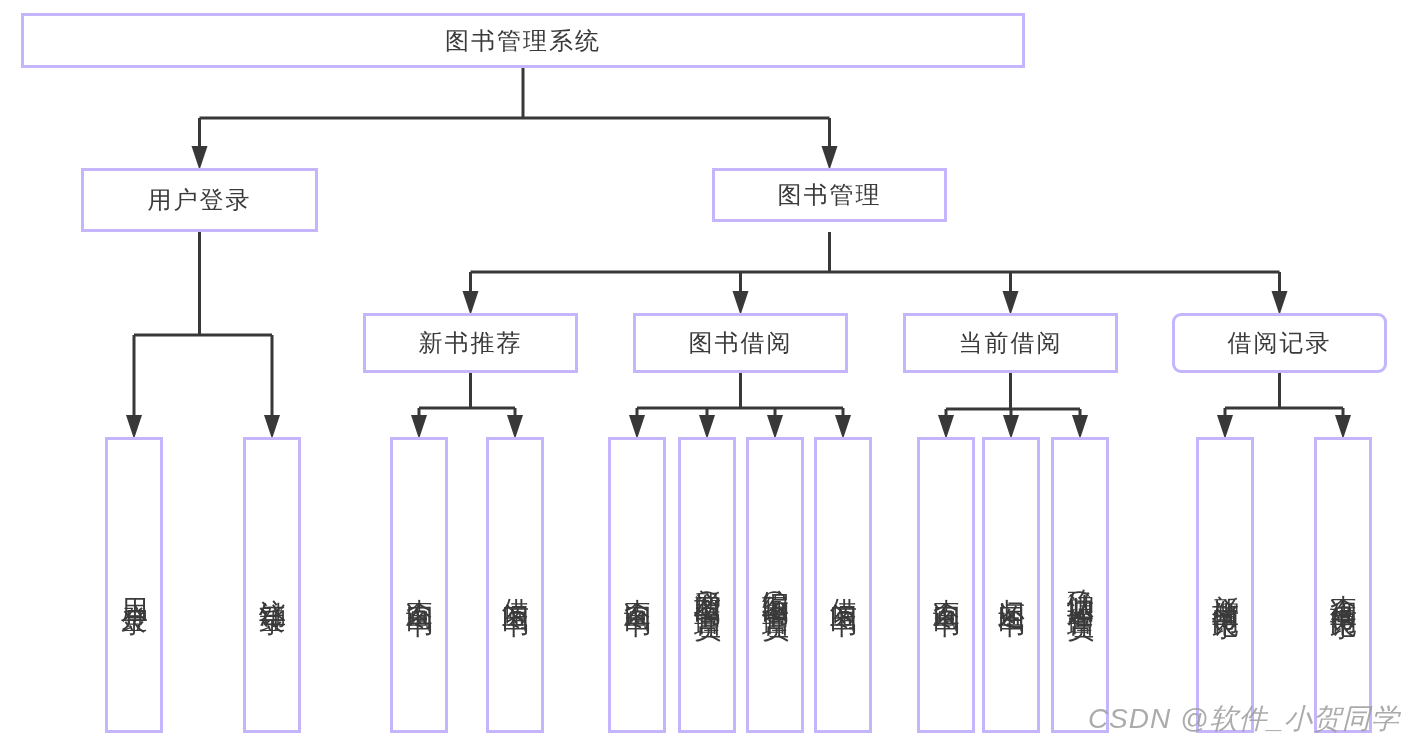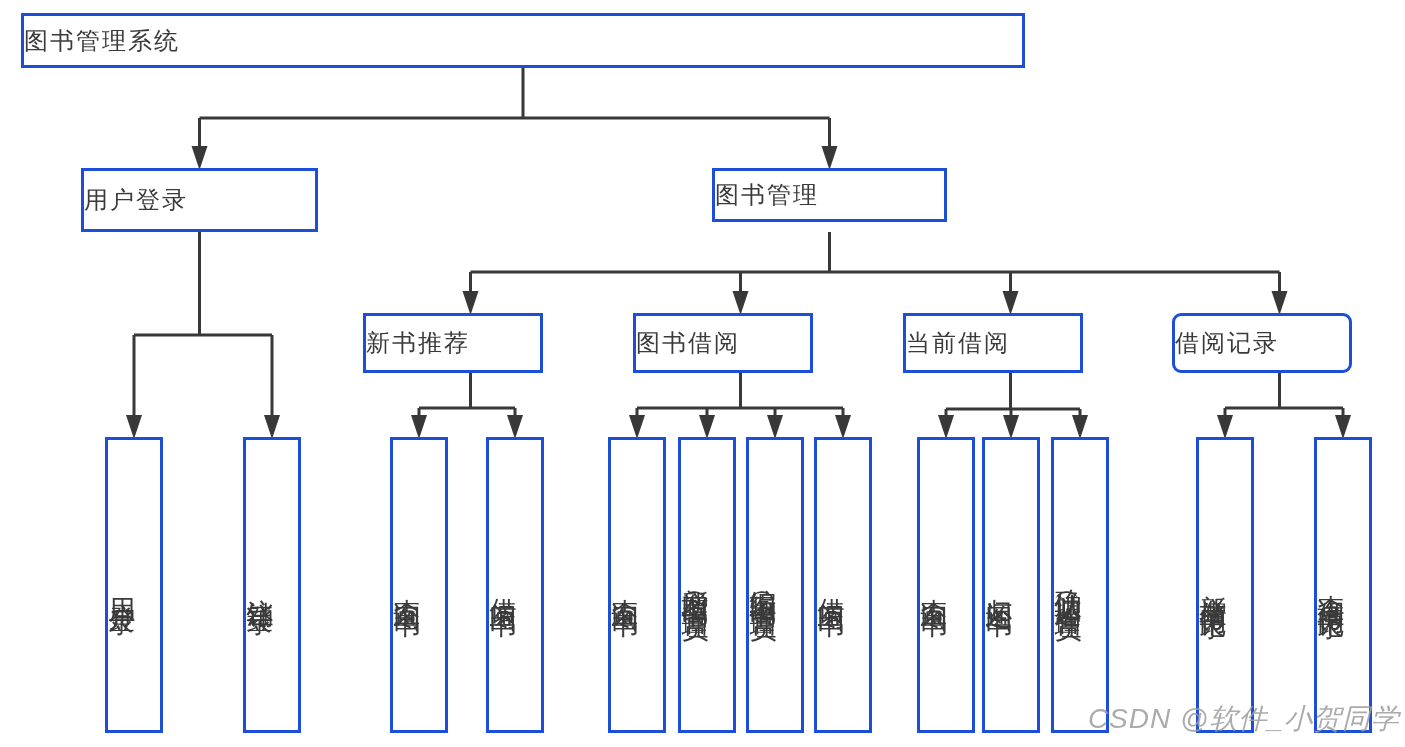--- a/index.html
+++ b/index.html
@@ -14,34 +14,34 @@
     overflow: hidden;
   }
   svg.wires {
     position: absolute;
     left: 0; top: 0;
     width: 1405px; height: 747px;
   }
   .node {
     position: absolute;
     background: #ffffff;
-    border: 3px solid #1d4ed8;
+    border: 3px solid #c4b5fd;
     display: flex;
     align-items: center;
-    justify-content: flex-start;
+    justify-content: center;
   }
   .hlabel {
     font-size: 24px;
     letter-spacing: 2px;
     white-space: nowrap;
   }
   .root-box   { left: 21px;  top: 13px;  width: 1004px; height: 55px; }
   .l2-user    { left: 81px;  top: 168px; width: 237px;  height: 64px; }
   .l2-mgmt    { left: 712px; top: 168px; width: 235px;  height: 54px; }
-  .l3         { top: 313px; height: 60px; width: 180px; }
+  .l3         { top: 313px; height: 60px; width: 215px; }
   .l3-newbook { left: 363px; }
   .l3-borrow  { left: 633px; }
   .l3-current { left: 903px; }
   .l3-records { left: 1172px; border-radius: 9px; }
   .leaf {
     top: 437px;
     width: 58px;
     height: 296px;
   }
   .vtext {

